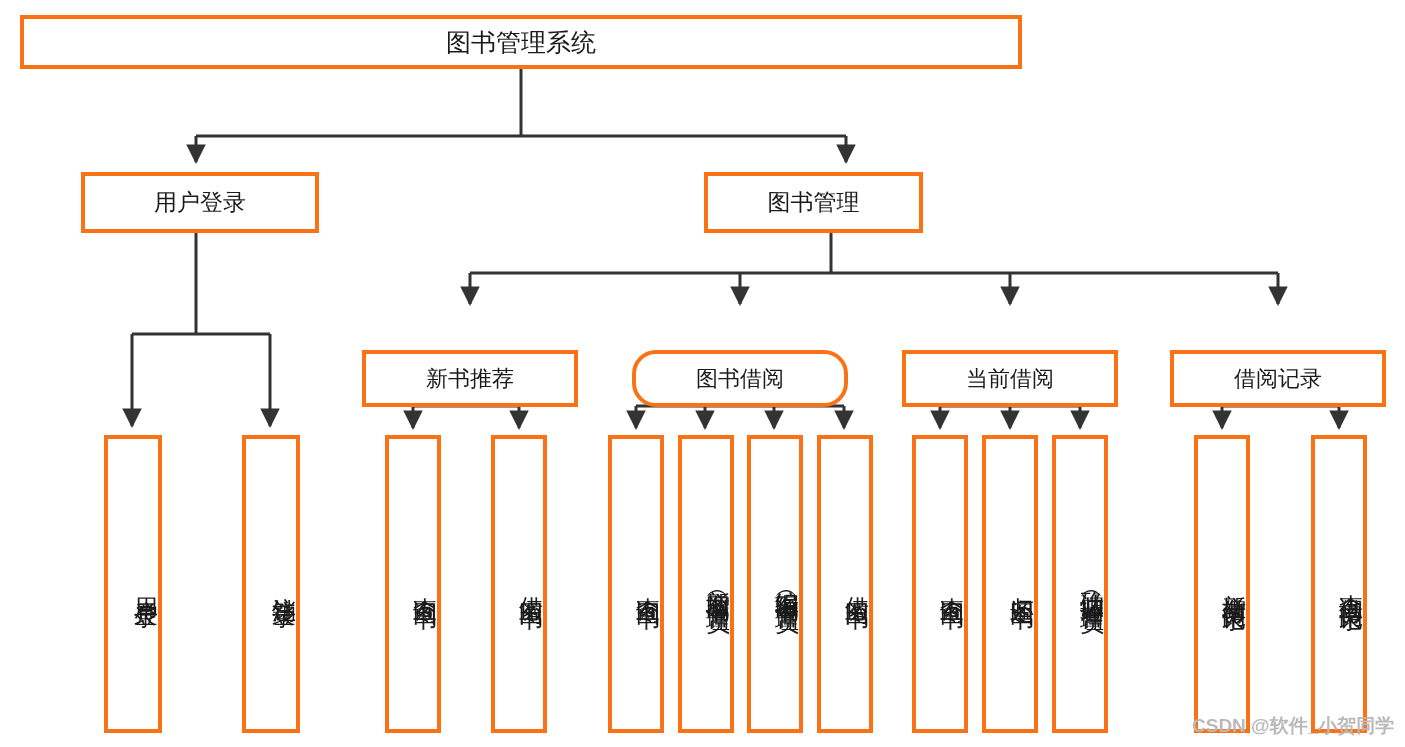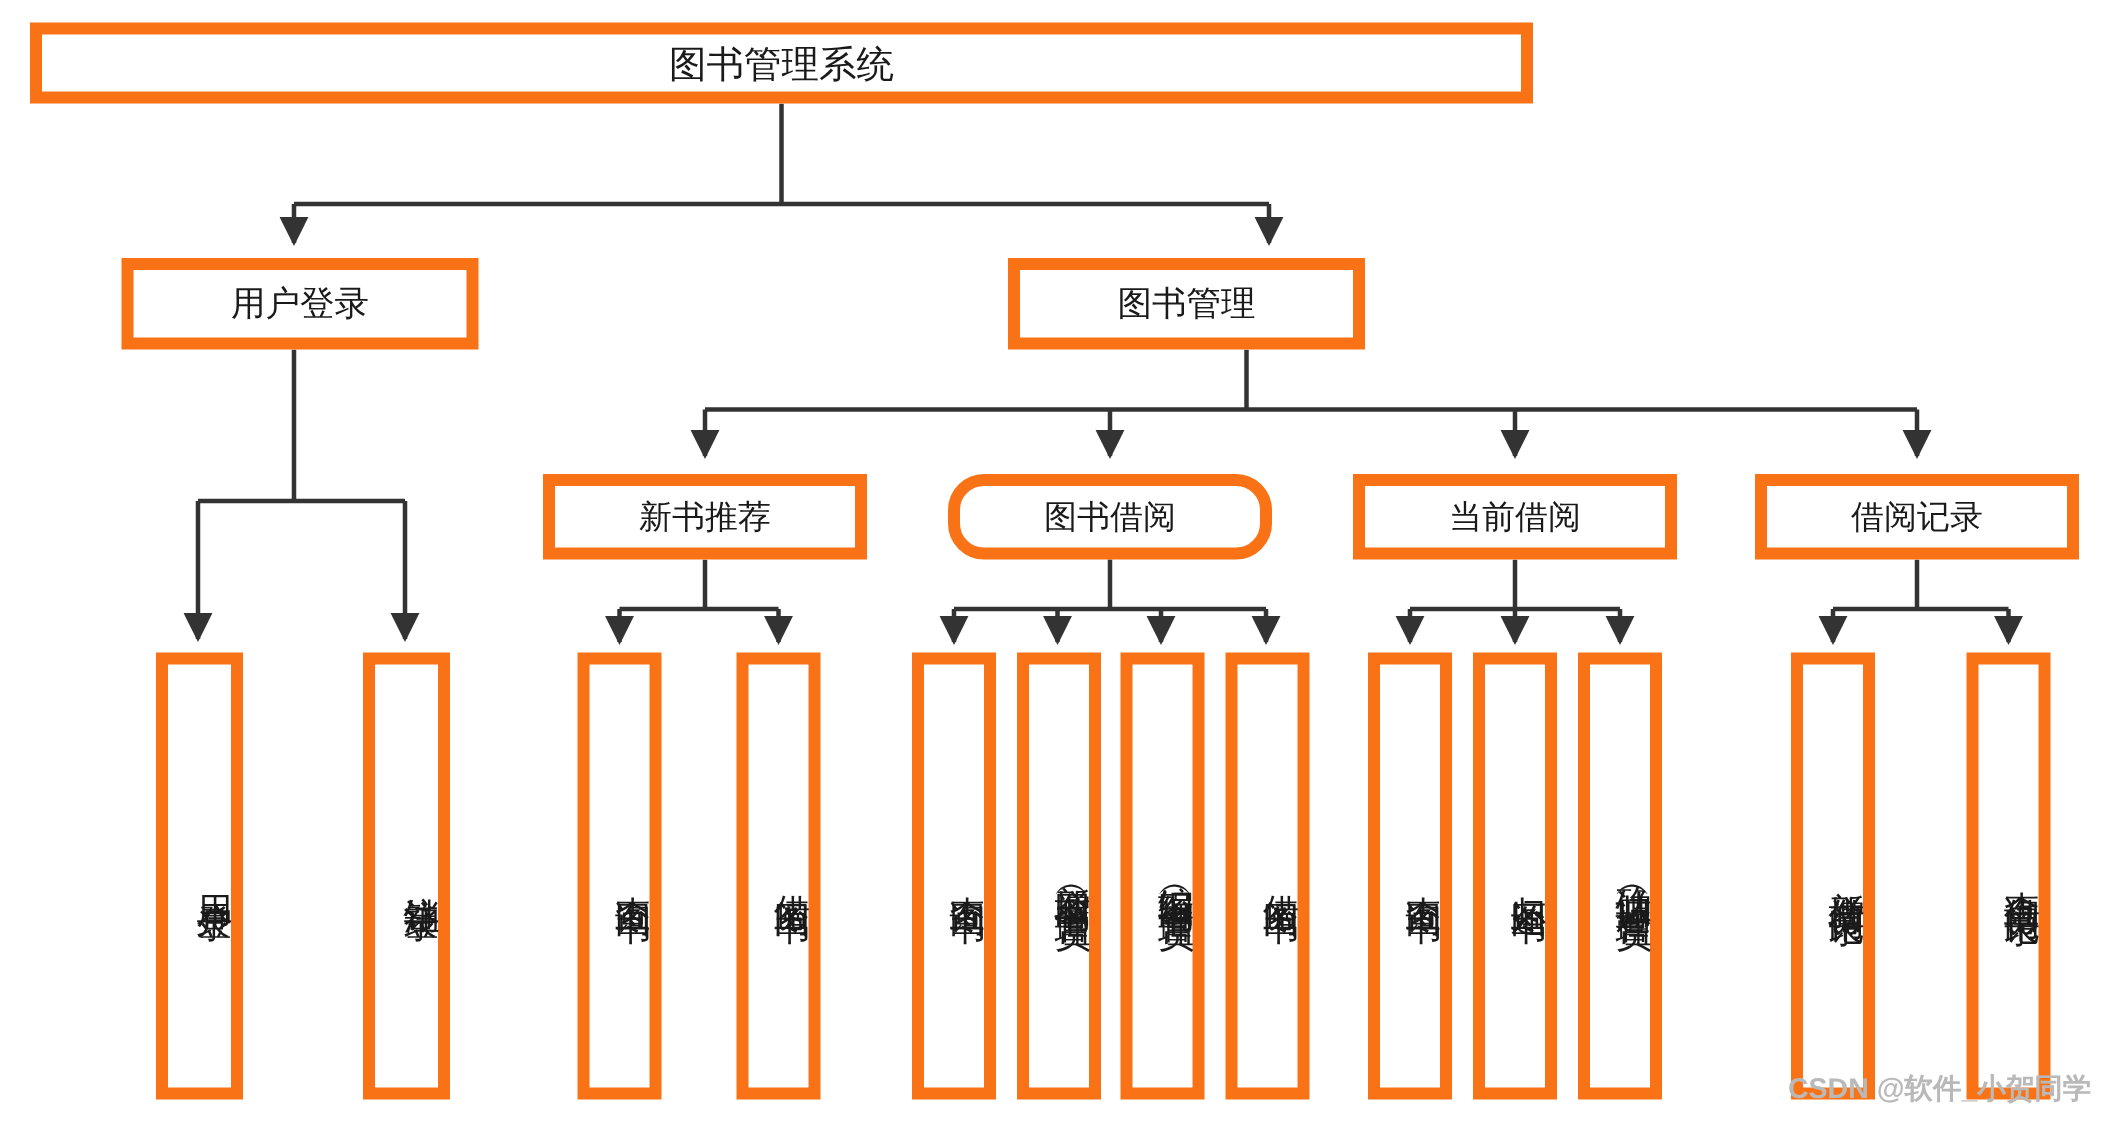--- a/index.html
+++ b/index.html
@@ -23,35 +23,36 @@
     left: 0;
     top: 0;
     width: 1405px;
     height: 747px;
     pointer-events: none;
   }
   .node {
     position: absolute;
     box-sizing: border-box;
     background: #ffffff;
-    border: 8px solid #f97316;
+    border: 4px solid #f97316;
     display: flex;
     align-items: center;
     justify-content: center;
     color: #1a1a1a;
     z-index: 2;
   }
   .node.root {
     font-size: 25px;
   }
   .node.lvl1 {
     font-size: 23px;
   }
   .node.lvl2 {
     font-size: 22px;
+    margin-top: 34px;
   }
   .node.leaf {
     font-size: 24px;
     writing-mode: vertical-rl;
     text-orientation: upright;
     letter-spacing: 3px;
     line-height: 1;
     padding-top: 8px;
     padding-bottom: 8px;
     align-items: flex-start;
@@ -142,21 +143,21 @@
   </svg>
 
   <div class="node root" style="left:20px; top:15px; width:1002px; height:54px;">
     <span>图书管理系统</span>
   </div>
 
   <div class="node lvl1" style="left:81px; top:172px; width:238px; height:61px;">
     <span>用户登录</span>
   </div>
 
-  <div class="node lvl1" style="left:672px; top:172px; width:238px; height:61px;">
+  <div class="node lvl1" style="left:704px; top:172px; width:219px; height:61px;">
     <span>图书管理</span>
   </div>
 
   <div class="node lvl2" style="left:362px; top:316px; width:216px; height:57px;">
     <span>新书推荐</span>
   </div>
 
   <div class="node lvl2" style="left:632px; top:316px; width:216px; height:57px;border-radius:24px;">
     <span>图书借阅</span>
   </div>

